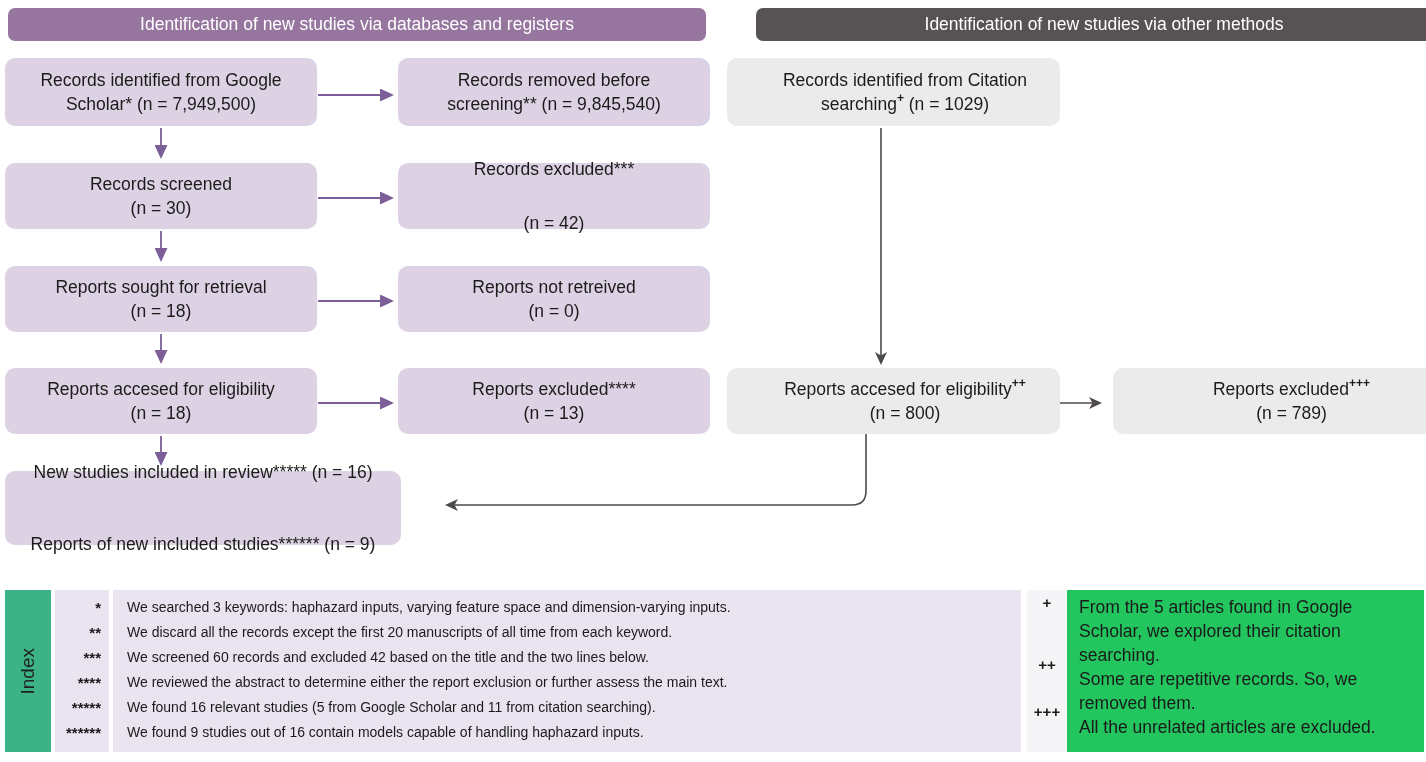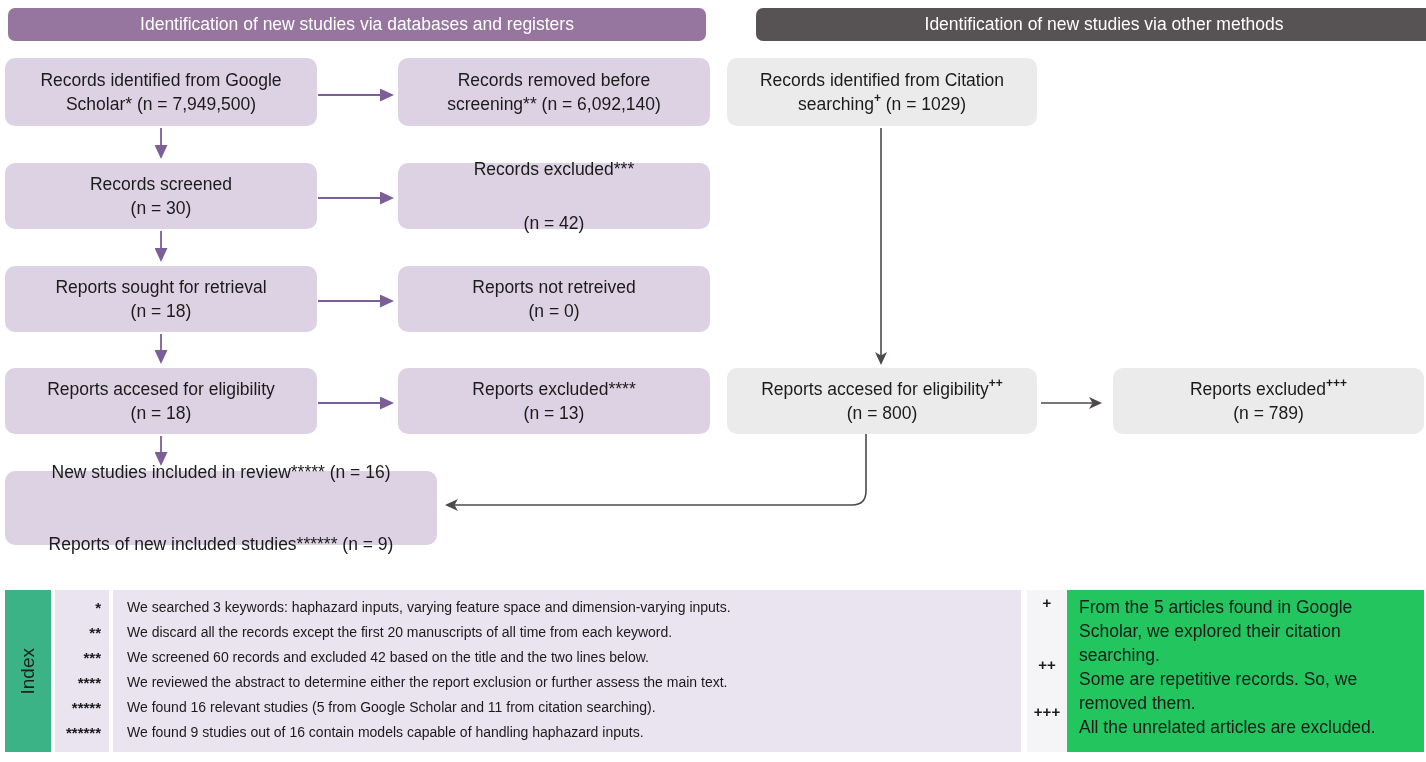--- a/index.html
+++ b/index.html
@@ -10,21 +10,21 @@
   .hdr{position:absolute;height:33px;border-radius:7px;color:#ffffff;
        font-size:17.5px;display:flex;align-items:center;justify-content:center;}
   .hdr-left{left:8px;top:8px;width:698px;background:#96759E;}
   .hdr-right{left:756px;top:8px;width:696px;background:#575254;}
 
   
   .fbox{position:absolute;border-radius:10px;display:flex;flex-direction:column;
         align-items:center;justify-content:center;text-align:left;
         font-size:17.5px;line-height:24.5px;}
   .lav{background:#DDD2E3;}
-  .gry{background:#EBEBEB;}
+  .gry{background:#EBEBEB;padding-left:23px;}
   .fbox sup{font-size:12px;line-height:0;font-weight:bold;position:relative;top:-1px;}
 
   
   .arrows{position:absolute;left:0;top:0;width:1426px;height:762px;pointer-events:none;}
 
   
   .idx{position:absolute;left:5px;top:590px;width:1419px;height:162px;display:flex;}
   .idx-green{width:46px;background:#3CB287;display:flex;align-items:center;justify-content:center;}
   .idx-green span{writing-mode:vertical-rl;transform:rotate(180deg);font-size:19px;color:#1f1f1f;}
   .gap4{width:4px;}
@@ -77,21 +77,21 @@
     <path d="M1041,403 H1100" stroke="#4E4A4C" stroke-width="1.6" fill="none" marker-end="url(#ag)"></path>
     <path d="M866,434 V491 Q866,505 852,505 H447" stroke="#4E4A4C" stroke-width="1.6" fill="none" marker-end="url(#ag)"></path>
   </svg>
 
   <div class="fbox lav" style="left:5px;top:58px;width:312px;height:68px;">
     <div><span>Records identified from Google</span></div>
     <div><span>Scholar* (n = 7,949,500)</span></div>
   </div>
   <div class="fbox lav" style="left:398px;top:58px;width:312px;height:68px;">
     <div><span>Records removed before</span></div>
-    <div><span>screening** (n = 6,092,140)</span></div>
+    <div><span>screening** (n = 9,845,540)</span></div>
   </div>
 
   <div class="fbox lav" style="left:5px;top:163px;width:312px;height:66px;">
     <div><span>Records screened</span></div>
     <div><span>(n = 30)</span></div>
   </div>
   <div class="fbox lav" style="left:398px;top:163px;width:312px;height:66px;gap:29px;">
     <div><span>Records excluded***</span></div>
     <div><span>(n = 42)</span></div>
   </div>
@@ -107,21 +107,21 @@
 
   <div class="fbox lav" style="left:5px;top:368px;width:312px;height:66px;">
     <div><span>Reports accesed for eligibility</span></div>
     <div><span>(n = 18)</span></div>
   </div>
   <div class="fbox lav" style="left:398px;top:368px;width:312px;height:66px;">
     <div><span>Reports excluded****</span></div>
     <div><span>(n = 13)</span></div>
   </div>
 
-  <div class="fbox lav" style="left:5px;top:471px;width:432px;height:74px;gap:48px;">
+  <div class="fbox lav" style="left:5px;top:471px;width:396px;height:74px;gap:48px;">
     <div><span>New studies included in review***** (n = 16)</span></div>
     <div><span>Reports of new included studies****** (n = 9)</span></div>
   </div>
 
   <div class="fbox gry" style="left:727px;top:58px;width:310px;height:68px;">
     <div><span>Records identified from Citation</span></div>
     <div><span>searching</span><sup>+</sup><span> (n = 1029)</span></div>
   </div>
 
   <div class="fbox gry" style="left:727px;top:368px;width:310px;height:66px;">

